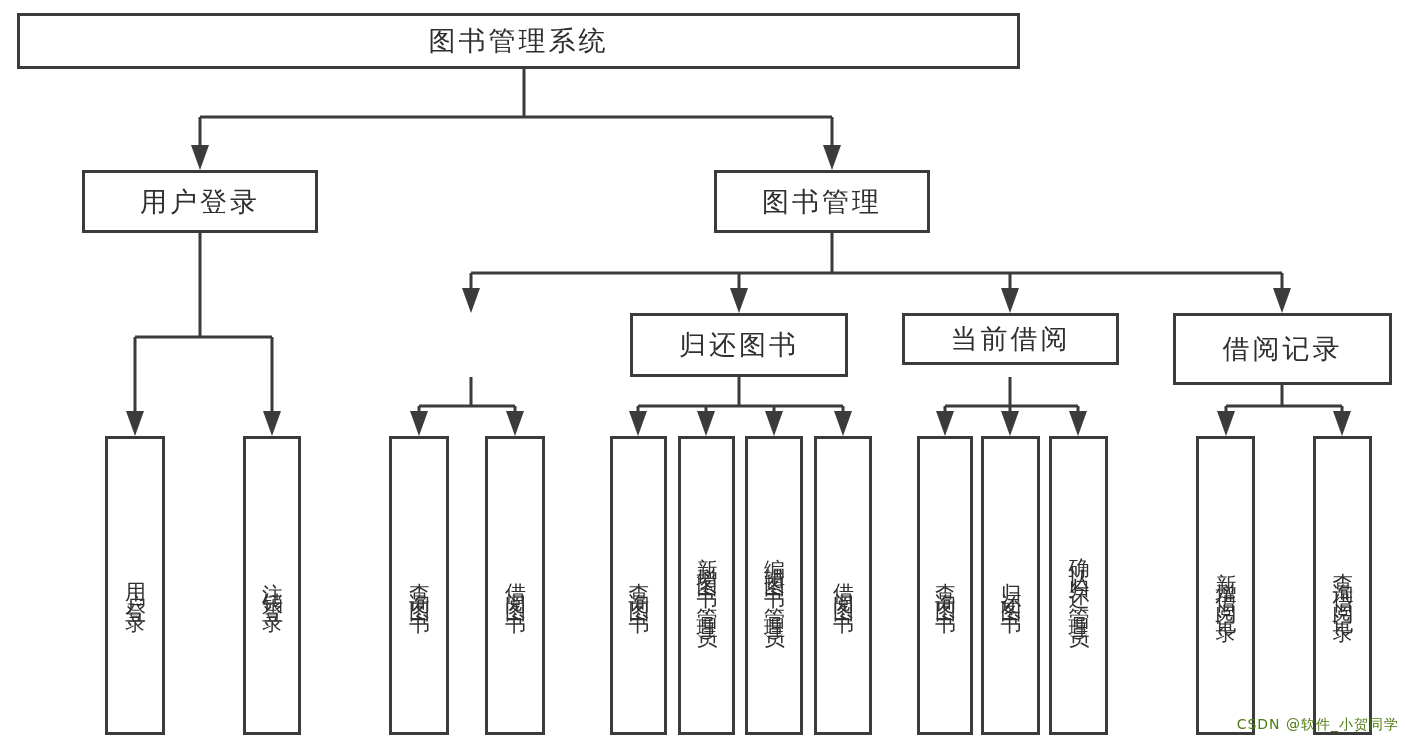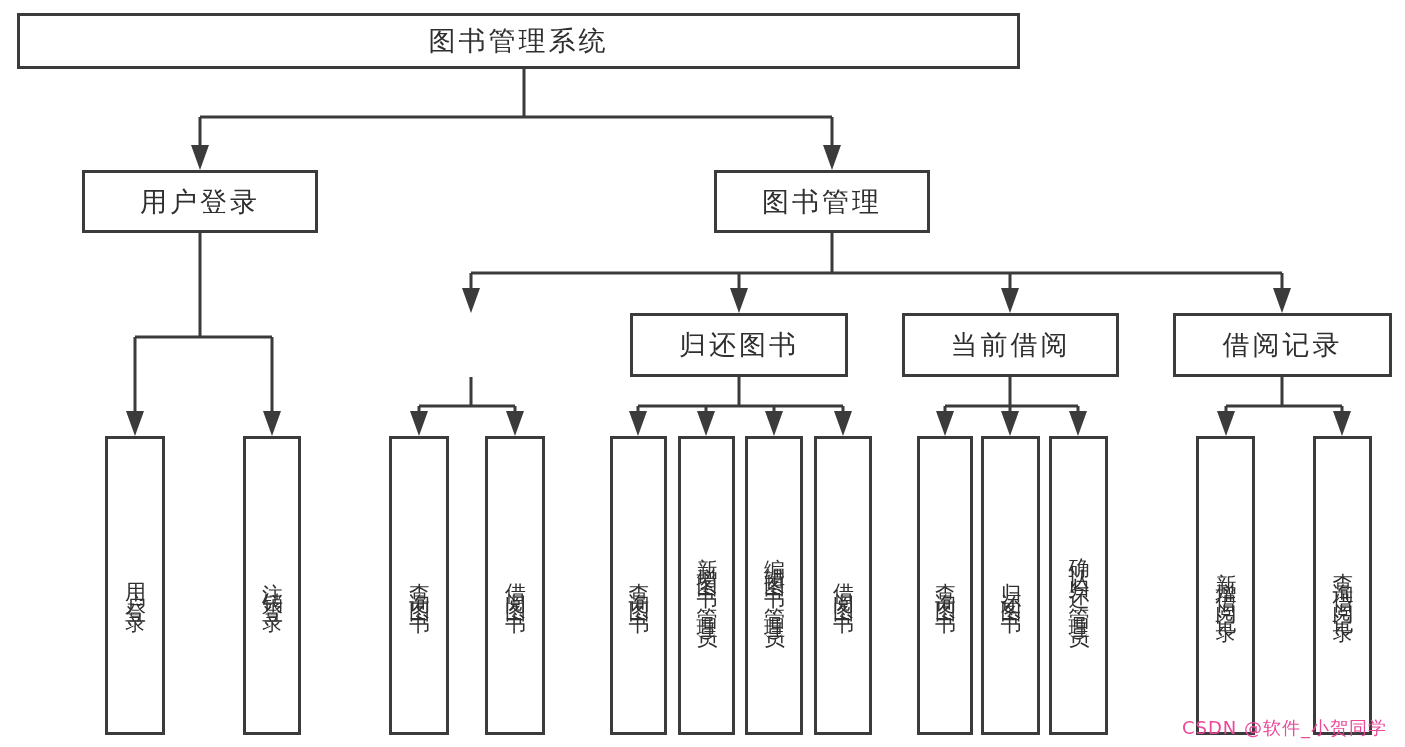--- a/index.html
+++ b/index.html
@@ -29,23 +29,23 @@
   }
   .box.v{
     writing-mode:vertical-rl;
     text-orientation:mixed;
     font-size:21px;
     letter-spacing:10px;
     line-height:1;
   }
   .watermark{
     position:absolute;z-index:5;
-    top:716px;right:18px;
-    font-size:18px;
-    color:#ec4899;
+    top:716px;right:6px;
+    font-size:14px;
+    color:#4d7c0f;
     letter-spacing:1px;
     white-space:nowrap;
   }
 </style>
 </head>
 <body>
 
 <div class="stage">
 
   <svg class="wires" width="1405" height="747" viewBox="0 0 1405 747">
@@ -80,22 +80,22 @@
       <polygon points="1333,411 1351,411 1342,436"></polygon>
     </g>
   </svg>
 
   <div class="box h" style="left:17px;top:13px;width:1003px;height:56px">图书管理系统</div>
 
   <div class="box h" style="left:82px;top:170px;width:236px;height:63px">用户登录</div>
   <div class="box h" style="left:714px;top:170px;width:216px;height:63px">图书管理</div>
 
   <div class="box h" style="left:630px;top:313px;width:218px;height:64px">归还图书</div>
-  <div class="box h" style="left:902px;top:313px;width:217px;height:64px">当前借阅</div>
-  <div class="box h" style="left:1173px;top:313px;width:219px;height:64px">借阅记录</div>
+  <div class="box h" style="left:902px;top:313px;width:217px;height:52px">当前借阅</div>
+  <div class="box h" style="left:1173px;top:313px;width:219px;height:72px">借阅记录</div>
 
   <div class="box v" style="left:105px;top:436px;width:60px;height:299px">用户登录</div>
   <div class="box v" style="left:243px;top:436px;width:58px;height:299px">注销登录</div>
 
   <div class="box v" style="left:389px;top:436px;width:60px;height:299px">查询图书</div>
   <div class="box v" style="left:485px;top:436px;width:60px;height:299px">借阅图书</div>
 
   <div class="box v" style="left:610px;top:436px;width:57px;height:299px">查询图书</div>
   <div class="box v" style="left:678px;top:436px;width:57px;height:299px">新增图书（管理员）</div>
   <div class="box v" style="left:745px;top:436px;width:58px;height:299px">编辑图书（管理员）</div>

